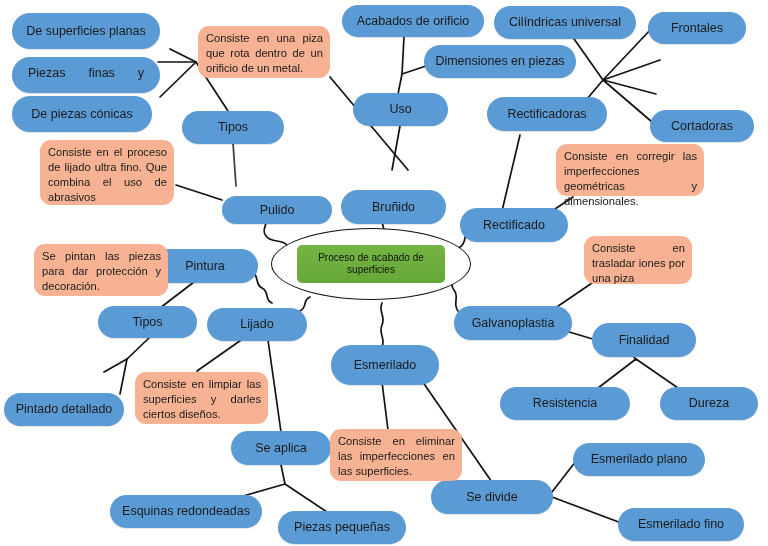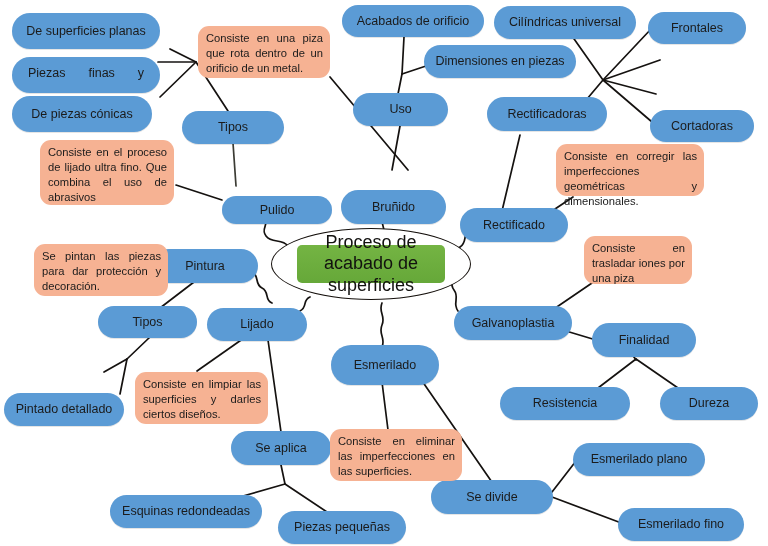--- a/index.html
+++ b/index.html
@@ -64,21 +64,21 @@
     box-sizing:border-box;
   }
   .center-label {
     position:absolute;
     left:13%; top:24%;
     width:74%; height:52%;
     background:linear-gradient(#74b443,#66a839);
     border-radius:5px;
     display:flex; align-items:center; justify-content:center;
     text-align:center;
-    font-size:18px;
+    font-size:10px;
     color:#12110f;
     line-height:1.2;
     box-sizing:border-box;
     padding:0 4px;
   }
 </style>
 </head>
 <body>
 
 <div id="canvas">

